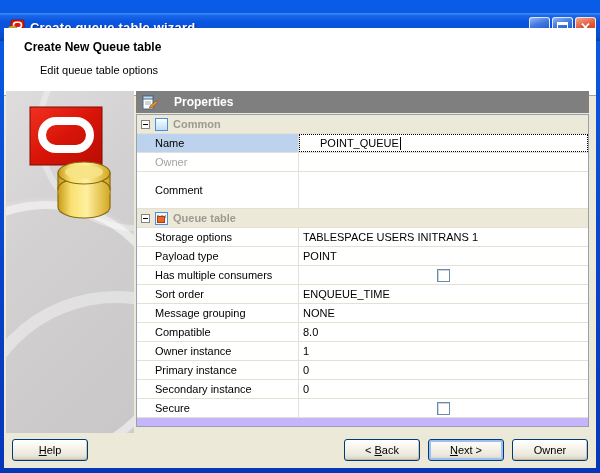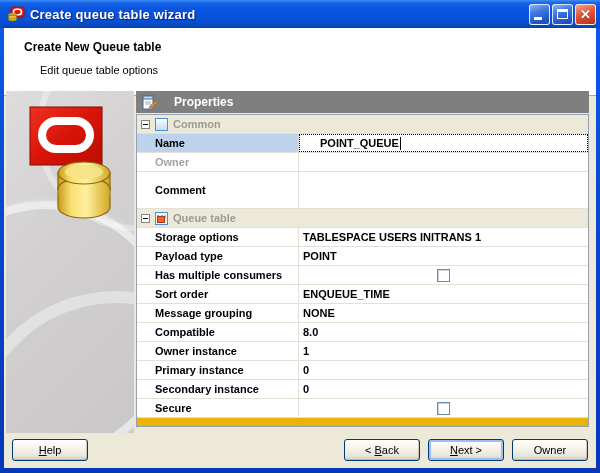--- a/index.html
+++ b/index.html
@@ -2,21 +2,21 @@
 <html><head>
 <meta charset="utf-8">
 <style>
   * { margin:0; padding:0; box-sizing:border-box; }
   html,body { width:600px; height:473px; font-family:"Liberation Sans",sans-serif; }
   body { position:relative; overflow:hidden; }
 
   
   .window { position:absolute; inset:0; background:#0831D9;
     background:linear-gradient(180deg,#0A5DE8 0%, #0842C8 60%, #0637B8 100%); }
-  .titlebar { position:absolute; left:0; top:0; right:0; height:28px;
+  .titlebar { position:absolute; left:0; top:13px; right:0; height:28px;
     background:linear-gradient(180deg,#3E8DF8 0%, #1966E8 10%, #0A55E0 30%, #0750D8 70%, #0A4BC4 88%, #0640A8 100%);
     display:flex; align-items:center; padding:0 4px; }
   .title-icon { width:18px; height:17px; margin:0 5px 0 3px; flex:0 0 auto; }
   .title-text { color:#fff; font-weight:bold; font-size:13px; letter-spacing:.2px;
     text-shadow:1px 1px 1px rgba(10,30,100,.9); flex:1; white-space:nowrap; }
   .win-buttons { display:flex; gap:2px; }
   .winbtn { width:21px; height:21px; border:1px solid rgba(255,255,255,.85); border-radius:3px;
     position:relative; cursor:pointer; padding:0; }
   .winbtn.minmax { background:linear-gradient(160deg,#8FB6F4 0%, #4379E0 35%, #2258C8 75%, #1A4AB0 100%); }
   .winbtn.close { background:linear-gradient(160deg,#F4A488 0%, #E2573A 45%, #C63A1E 85%, #A83014 100%); }
@@ -43,36 +43,36 @@
     box-shadow:0 0 6px rgba(255,255,255,.4); }
   .swirl.s2 { width:300px; height:300px; left:-40px; top:200px; border-width:12px; border-color:rgba(255,255,255,.4); }
   .swirl.s3 { width:200px; height:200px; left:30px; top:-60px; border-width:6px; border-color:rgba(255,255,255,.35); }
   .oracle-art { position:absolute; left:14px; top:12px; width:104px; height:120px; }
 
   
   .props { position:absolute; left:132px; top:2px; right:7px; }
   .props-header { height:22px; background:#7F7F7F; color:#fff; font-weight:bold; font-size:12px;
     display:flex; align-items:center; gap:16px; padding-left:6px; }
   .props-icon { width:16px; height:16px; flex:0 0 auto; }
-  .grid { margin-top:1px; height:313px; border:1px solid #93A1B3; background:#eab308; overflow:hidden; }
+  .grid { margin-top:1px; height:313px; border:1px solid #93A1B3; background:#c4b5fd; overflow:hidden; }
 
   .row { display:flex; border-bottom:1px solid #E4E1D4; font-size:11px; }
   .row.group-row { height:19px; background:#ECE9D8; align-items:center; padding-left:4px; gap:5px;
     color:#9B9B93; font-weight:bold; cursor:default; }
   .minusbox { width:9px; height:9px; background:#fff; border:1px solid #848484; position:relative; flex:0 0 auto; cursor:pointer; }
   .minusbox::after { content:""; position:absolute; left:1px; top:3px; width:5px; height:1px; background:#000; }
   .g-icon { width:13px; height:13px; border:1px solid #4A90D9; flex:0 0 auto; position:relative; background:#fff; }
   .g-icon.common { background:linear-gradient(180deg,#FDFEFF 0%, #D8ECFB 55%, #BEE0F8 100%); }
   .g-icon.table { background:#F4F8FC; }
   .g-icon.table::before { content:""; position:absolute; left:1px; top:2px; right:1px; height:3px;
     background:repeating-linear-gradient(90deg,#9AA6B4 0 2px, #E8ECF2 2px 4px); }
   .g-icon.table::after { content:""; position:absolute; left:1px; bottom:1px; width:6px; height:5px;
     background:#E8662A; border:1px solid #B03C10; }
 
-  .prop-row { height:19px; background:#fff;font-weight:bold; }
+  .prop-row { height:19px; background:#fff; }
   .prop-row.tall { height:37px; }
   .cell { display:flex; align-items:center; }
   .cell.label { width:162px; padding-left:18px; border-right:1px solid #E4E1D4; flex:0 0 auto; color:#000; }
   .cell.value { flex:1; padding-left:4px; color:#000; position:relative; }
   .prop-row.disabled .label, .prop-row.disabled .value { color:#A3A3A3; }
   .prop-row.selected .label { background:#BDD2EC; }
   .cell.value.editing { border:1px dotted #000; padding-left:20px; background:#fff; }
   .caret { display:inline-block; width:1px; height:13px; background:#000; margin-left:1px; vertical-align:middle; }
   .cell.value.center { justify-content:center; padding-left:0; }
   .checkbox { width:13px; height:13px; background:#fff; border:1px solid #6A8CAA; cursor:pointer;

